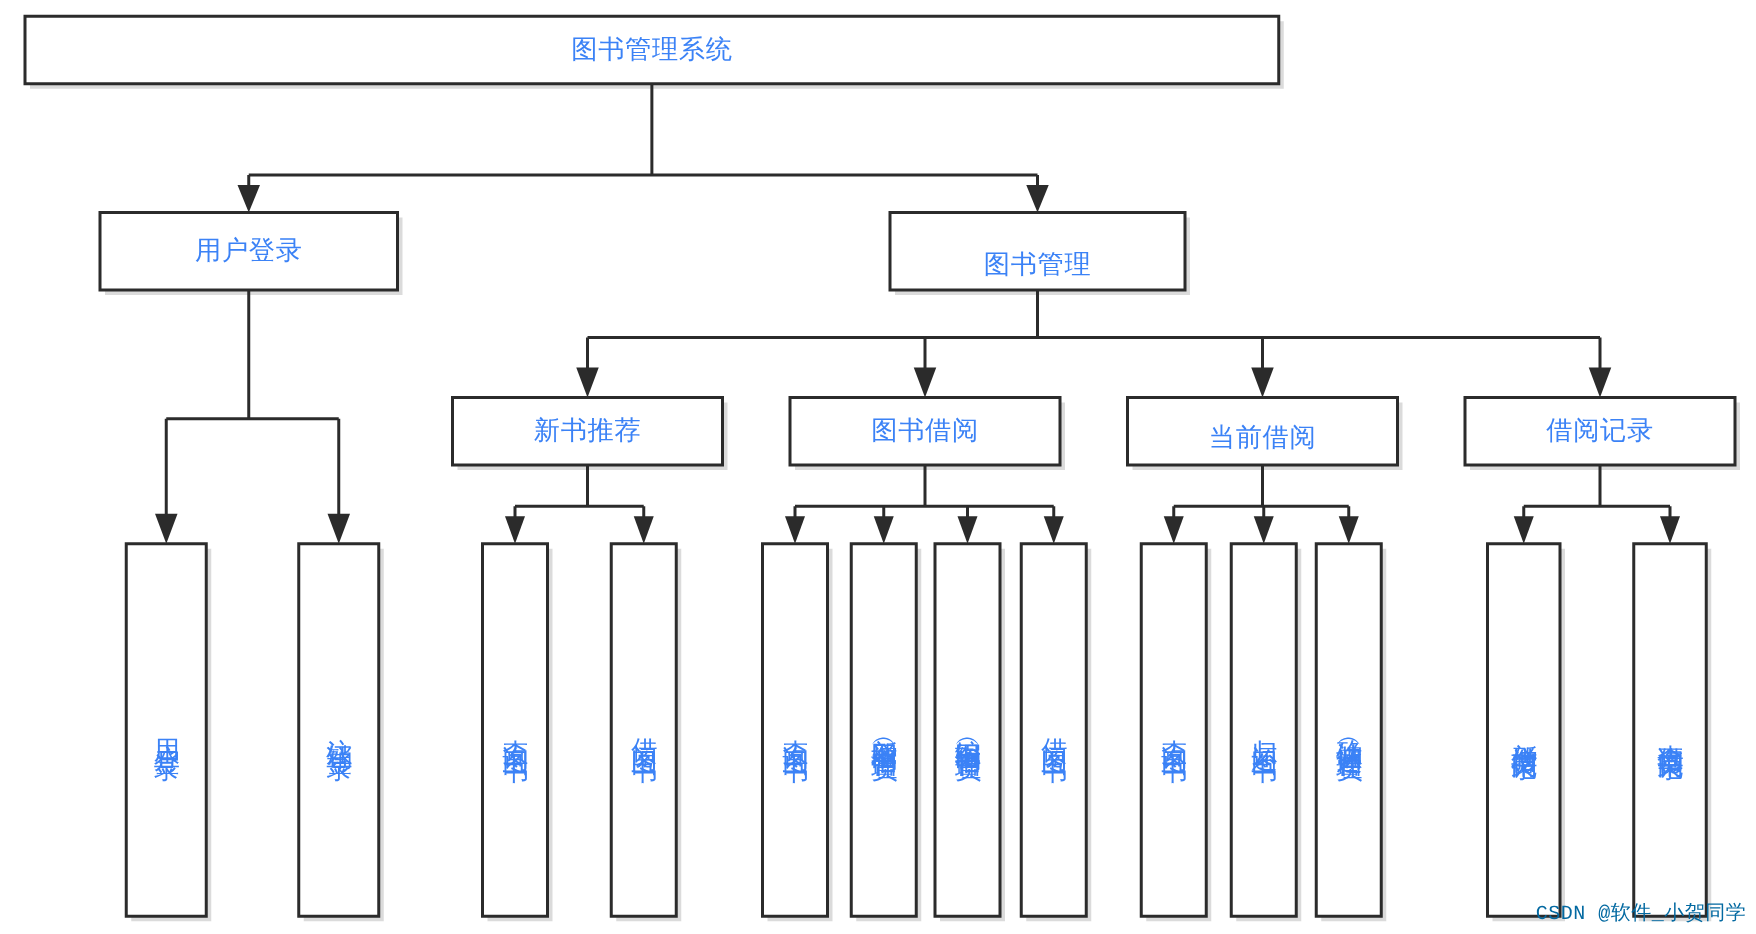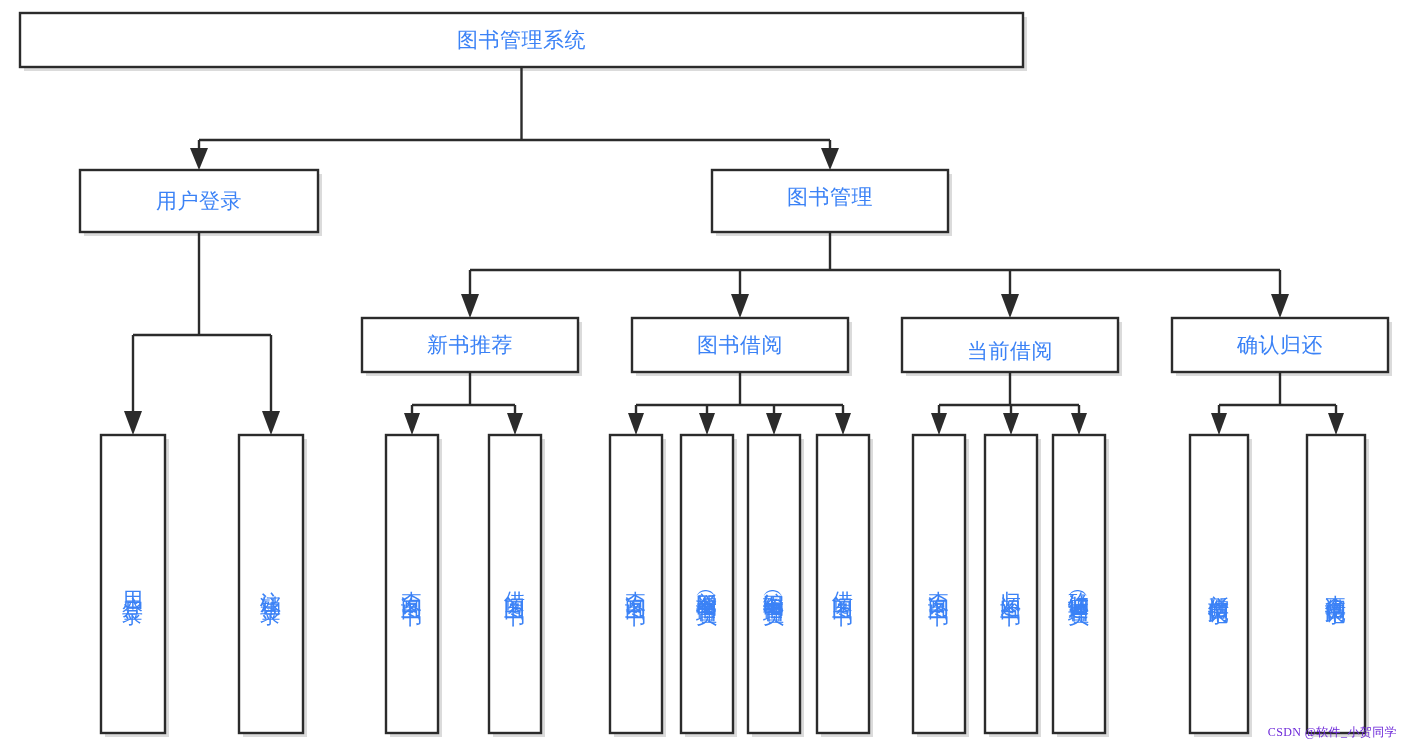--- a/index.html
+++ b/index.html
@@ -67,23 +67,23 @@
     line-height: 1.2;
     white-space: nowrap;
   }
   .node-label.vert.tight {
     letter-spacing: 2px;
   }
   .watermark {
     position: absolute;
     right: 8px;
     bottom: 6px;
-    font-size: 12px;
-    color: #6d28d9;
-    font-family: Liberation Serif, serif;
+    font-size: 16px;
+    color: #0369a1;
+    font-family: Liberation Mono, monospace;
     letter-spacing: .4px;
     white-space: nowrap;
   }
 </style>
 </head>
 <body>
 
 <div id="canvas">
 
   <svg class="diagram" viewBox="0 0 1405 747">
@@ -211,26 +211,26 @@
       <rect class="node-box" x="1053" y="435" width="52" height="298"></rect>
 
       <rect class="node-box" x="1190" y="435" width="58" height="298"></rect>
       <rect class="node-box" x="1307" y="435" width="58" height="298"></rect>
     </g>
   </svg>
 
   <div class="node-label horiz" style="left:20px; top:13px; width:1003px; height:54px;">图书管理系统</div>
 
   <div class="node-label horiz" style="left:80px; top:170px; width:238px; height:62px;">用户登录</div>
-  <div class="node-label horiz" style="left:712px; top:159px; width:236px; height:76px;">图书管理</div>
+  <div class="node-label horiz" style="left:712px; top:174px; width:236px; height:76px;">图书管理</div>
 
   <div class="node-label horiz" style="left:362px; top:318px; width:216px; height:54px;">新书推荐</div>
   <div class="node-label horiz" style="left:632px; top:318px; width:216px; height:54px;border-radius:10px;">图书借阅</div>
   <div class="node-label horiz" style="left:902px; top:318px; width:216px; height:66px;">当前借阅</div>
-  <div class="node-label horiz" style="left:1172px; top:318px; width:216px; height:54px;">确认归还</div>
+  <div class="node-label horiz" style="left:1172px; top:318px; width:216px; height:54px;">借阅记录</div>
 
   <div class="node-label vert" style="left:101px; top:435px; width:64px; height:298px;">用户登录</div>
   <div class="node-label vert" style="left:239px; top:435px; width:64px; height:298px;">注销登录</div>
 
   <div class="node-label vert" style="left:386px; top:435px; width:52px; height:298px;">查询图书</div>
   <div class="node-label vert" style="left:489px; top:435px; width:52px; height:298px;">借阅图书</div>
 
   <div class="node-label vert" style="left:610px; top:435px; width:52px; height:298px;">查询图书</div>
   <div class="node-label vert tight" style="left:681px; top:435px; width:52px; height:298px;">新增图书（管理员）</div>
   <div class="node-label vert tight" style="left:748px; top:435px; width:52px; height:298px;">编辑图书（管理员）</div>

